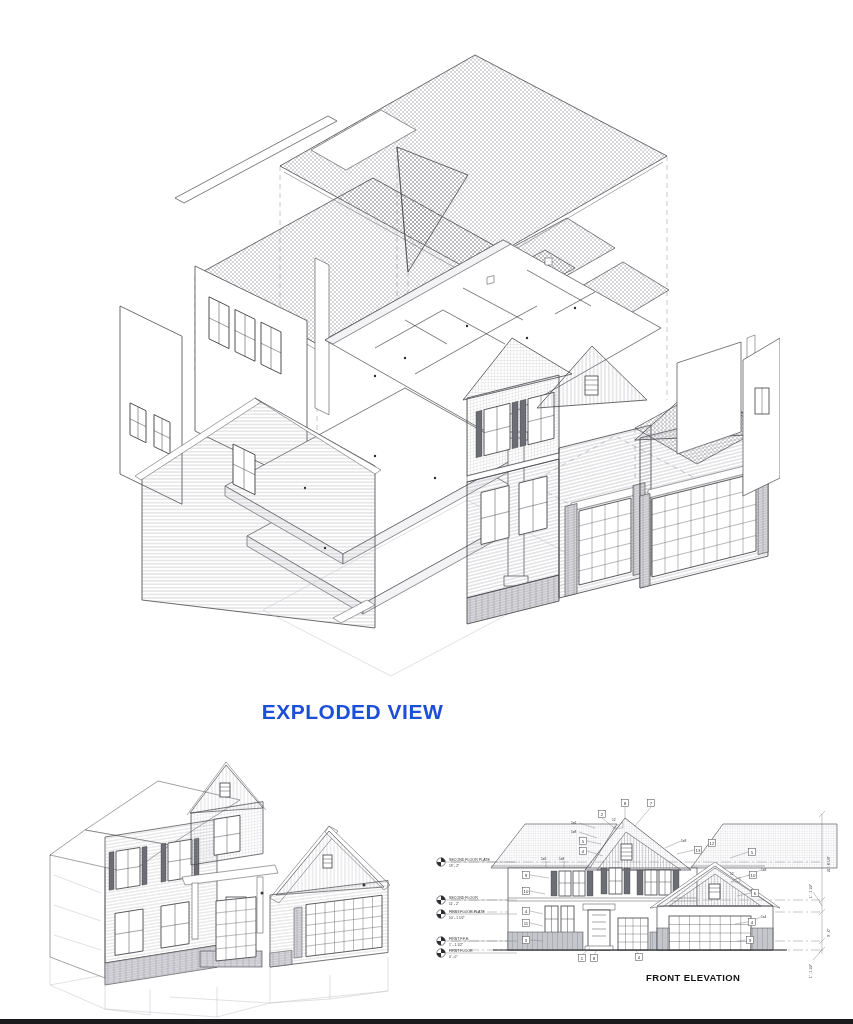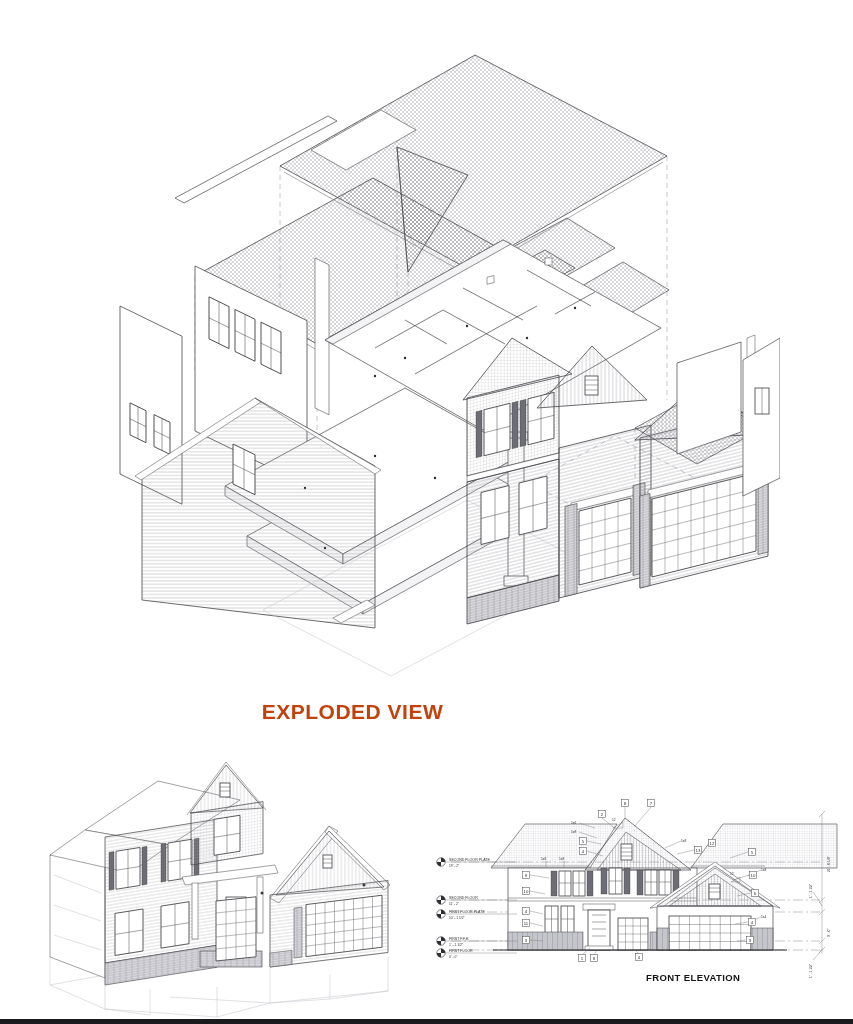--- a/index.html
+++ b/index.html
@@ -1,20 +1,20 @@
 <!DOCTYPE html>
 <html><head>
 <meta charset="utf-8">
 <style>
   html,body{margin:0;padding:0;background:#ffffff;}
   .page{position:relative;width:853px;height:1024px;background:#ffffff;overflow:hidden;
         font-family:"Liberation Sans",sans-serif;}
   .abs{position:absolute;}
   .title{position:absolute;top:700px;left:0;width:705px;text-align:center;
-         font-size:21px;font-weight:700;letter-spacing:.5px;color:#c2410c;}
+         font-size:21px;font-weight:700;letter-spacing:.5px;color:#1d4ed8;}
   .sheet-bar{position:absolute;left:0;bottom:0;width:853px;height:5px;background:#1b1b1e;}
   
   .ln{fill:none;stroke:#45454a;stroke-width:.7;}
   .lnt{fill:none;stroke:#45454a;stroke-width:.45;}
   .fw{fill:#ffffff;stroke:#45454a;stroke-width:.7;}
   .fwt{fill:#ffffff;stroke:#45454a;stroke-width:.5;}
   .fgray{fill:#f3f3f5;stroke:#45454a;stroke-width:.6;}
   .dash{fill:none;stroke:#9a9aa2;stroke-width:.55;stroke-dasharray:5 4;}
   .lvl-line{fill:none;stroke:#85858c;stroke-width:.45;stroke-dasharray:10 3 2 3;}
   .wire{fill:none;stroke:#c3c3ca;stroke-width:.5;}

